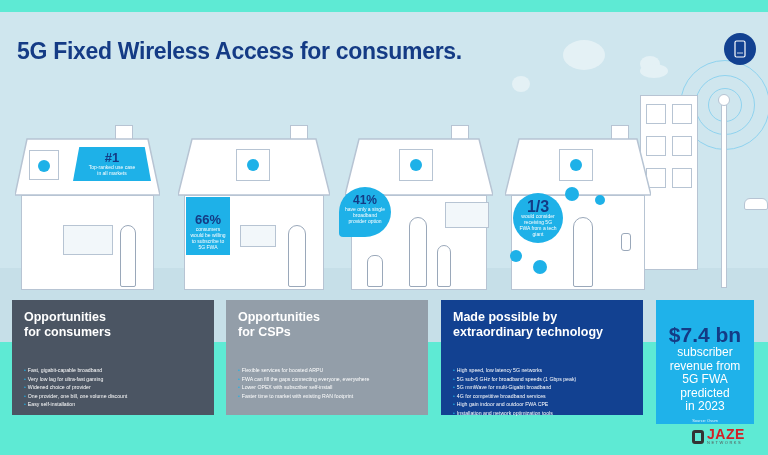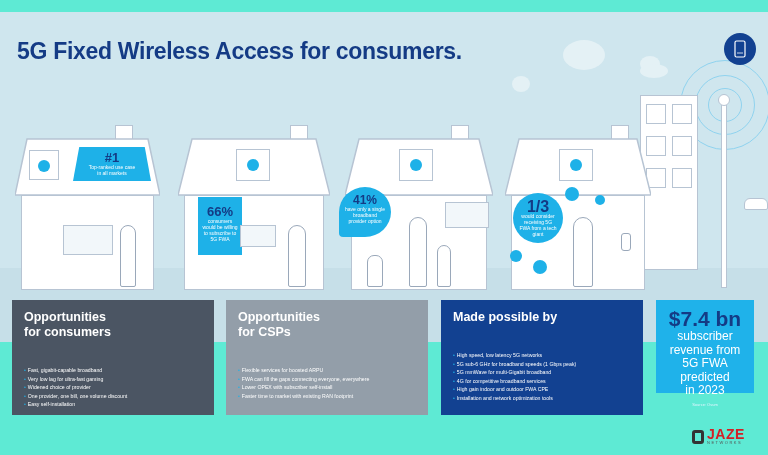--- a/index.html
+++ b/index.html
@@ -20,21 +20,21 @@
   .stat .big { color: #143b85; font-weight: bold; display: block; }
   .stat .small { font-size: 5px; line-height: 6px; display: block; }
   .panel { position: absolute; top: 300px; height: 115px; padding: 10px 12px; color: #ffffff; }
   .panel h3 { font-size: 12.5px; line-height: 15px; font-weight: bold; margin-bottom: 26px; }
   .panel ul { list-style: none; }
   .panel li { font-size: 5.2px; line-height: 8.5px; white-space: nowrap; }
   .panel li::before { content: "\2022"; color: #1eb1e8; margin-right: 2px; }
   .p1 { left: 12px; width: 202px; background: #4b5563; }
   .p2 { left: 226px; width: 202px; background: #939ea9; }
   .p3 { left: 441px; width: 202px; background: #124191; }
-  .p4 { left: 656px; width: 98px; height: 93px; top: 300px; background: #1fb2ea; text-align: center; padding: 8px 4px; }
+  .p4 { left: 656px; width: 98px; height: 124px; top: 300px; background: #1fb2ea; text-align: center; padding: 24px 4px; }
   .p4 .big { font-size: 21px; font-weight: bold; color: #143b85; line-height: 22px; }
   .p4 .desc { font-size: 12px; line-height: 13.5px; color: #ffffff; }
   .p4 .src { font-size: 4px; color: #e0f5ff; margin-top: 4px; }
   .logo { position: absolute; left: 692px; top: 428px; display: flex; align-items: center; gap: 3px; }
   .logo-mark { width: 12px; height: 14px; border: 3px solid #333; border-radius: 3px; position: relative; }
   .logo-text { font-size: 14px; font-weight: bold; color: #d32027; letter-spacing: 0.5px; line-height: 12px; }
   .logo-sub { font-size: 4px; letter-spacing: 1.5px; color: #555; }
   .phone-badge { position: absolute; left: 724px; top: 33px; width: 32px; height: 32px; border-radius: 50%; background: #124191; display: flex; align-items: center; justify-content: center; }
   .ring { position: absolute; border: 1px solid #8fd3ef; border-radius: 50%; }
 </style>
@@ -93,21 +93,21 @@
   </div>
 
   <div class="house" style="left:178px;top:125px;width:152px;height:165px;">
     <div class="chimney" style="left:112px;top:0;width:18px;height:20px;"></div>
     <svg class="roof" style="left:0;top:12px;" width="152" height="60" viewBox="0 0 152 60">
         <polygon points="14,2 138,2 152,58 0,58" fill="#fff" stroke="#b7c4d3" stroke-width="1.5"></polygon>
       </svg>
     <div class="dormer" style="left:58px;top:24px;width:34px;height:32px;"></div>
     <div class="wifi-dot" style="left:69px;top:34px;"></div>
     <div class="wall" style="left:6px;top:70px;width:140px;height:95px;"></div>
-    <div class="stat" style="left:20px;top:72px;width:44px;height:58px;background:#1eb1e8;padding-top:8px;">
+    <div class="stat" style="left:8px;top:72px;width:44px;height:58px;background:#1eb1e8;padding-top:16px;">
       <span class="big" style="font-size:13px;line-height:13px;">66%</span>
       <span class="small" style="padding:0 3px;">consumers would be willing to subscribe to 5G FWA</span>
     </div>
     <div style="position:absolute;left:62px;top:100px;width:36px;height:22px;border:1.5px solid #b7c4d3;background:#f2f7fa;"></div>
     <div style="position:absolute;left:110px;top:100px;width:18px;height:62px;border:1.2px solid #9aa8ba;border-radius:9px 9px 2px 2px;background:#fff;"></div>
   </div>
 
   <div class="house" style="left:345px;top:125px;width:148px;height:165px;">
     <div class="chimney" style="left:106px;top:0;width:18px;height:20px;"></div>
     <svg class="roof" style="left:0;top:12px;" width="148" height="60" viewBox="0 0 148 60">
@@ -159,21 +159,21 @@
   <div class="panel p2">
     <h3><span>Opportunities</span><br><span>for CSPs</span></h3>
     <ul>
       <li>Flexible services for boosted ARPU</li>
       <li>FWA can fill the gaps connecting everyone, everywhere</li>
       <li>Lower OPEX with subscriber self-install</li>
       <li>Faster time to market with existing RAN footprint</li>
     </ul>
   </div>
   <div class="panel p3">
-    <h3><span>Made possible by</span><br></h3>
+    <h3><span>Made possible by</span><br><span>extraordinary technology</span></h3>
     <ul>
       <li>High speed, low latency 5G networks</li>
       <li>5G sub-6 GHz for broadband speeds (1 Gbps peak)</li>
       <li>5G mmWave for multi-Gigabit broadband</li>
       <li>4G for competitive broadband services</li>
       <li>High gain indoor and outdoor FWA CPE</li>
       <li>Installation and network optimization tools</li>
     </ul>
   </div>
   <div class="panel p4">

